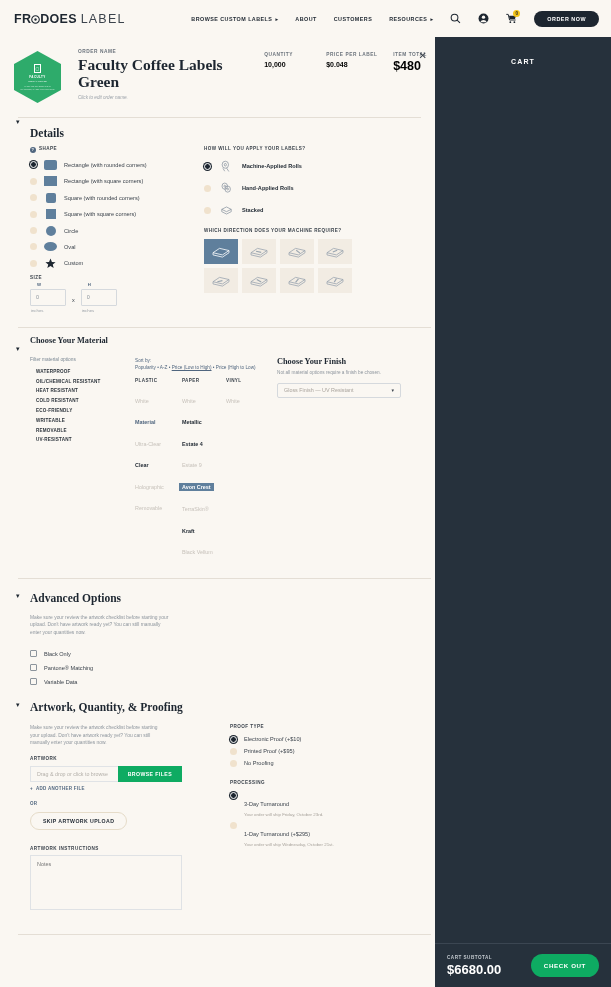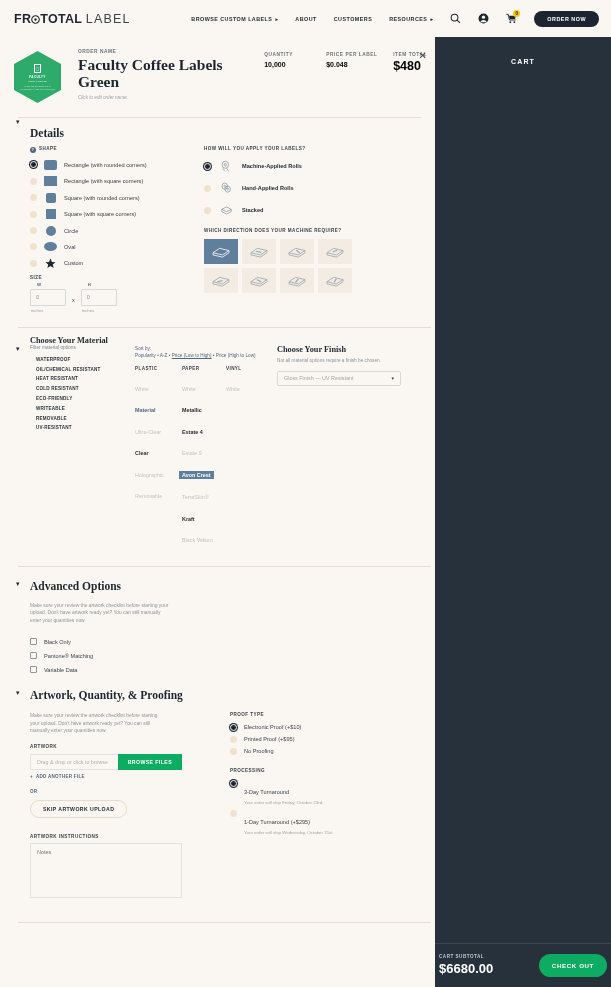--- a/index.html
+++ b/index.html
@@ -171,21 +171,21 @@
   .methodlabel { font-size: 5.6px; font-weight: 700; color: #1d2630; }
 
   .dirgrid { display: grid; grid-template-columns: repeat(4, 34px); gap: 4px; margin-top: 6px; }
   .dircell {
     width: 34px; height: 25px; background: #f2ece3;
     display: flex; align-items: center; justify-content: center; cursor: pointer;
   }
   .dircell.sel { background: #5f7f9c; }
 
   
-  .matcols { display: flex; margin-top: 0; }
+  .matcols { display: flex; margin-top: 12px; }
   .matleft { width: 105px; }
   .matmid { flex: 1; }
   .matright { width: 148px; padding-left: 4px; }
   .smalllink { font-size: 4.8px; color: #7b8894; }
   .filterlist { margin-top: 5px; }
   .filteritem {
     font-size: 4.6px; font-weight: 700; color: #2b333b;
     letter-spacing: .2px; padding: 2.4px 0 2.4px 6px; cursor: pointer;
     text-transform: uppercase;
   }
@@ -266,41 +266,41 @@
   .cbox { width: 7px; height: 7px; border: 1px solid #8d959d; background: #faf7f2; flex: none; border-radius:1px;}
   .cblabel { font-size: 5.6px; color: #3b434c; }
 
   
   .carthead {
     height: 48px; display: flex; align-items: center; justify-content: center;
     color: #fff; font-size: 7px; font-weight: 700; letter-spacing: 1.1px;
   }
   .cartbody { flex: 1; }
   .cartfoot {
-    border-top: 1px solid #3b4652; padding: 10px 4px;
-    display: flex; align-items: flex-start;
+    border-top: 1px solid #3b4652; padding: 10px 12px;
+    display: flex; align-items: center;
   }
   .subcap { font-size: 4.6px; font-weight: 700; letter-spacing: .5px; color: #c2c8ce; text-transform: uppercase;}
   .subval { font-size: 13px; font-weight: 700; color: #fff; margin-top: 2px; }
   .checkout {
     margin-left: auto; background: #0eab62; color: #fff;
     font-size: 6.2px; font-weight: 700; letter-spacing: .6px;
     padding: 8px 13px; border-radius: 13px; border: none; cursor: pointer;
     text-transform: uppercase; font-family: "Liberation Sans", sans-serif;
   }
 </style>
 </head>
 <body>
 
 <div class="topnav">
   <div class="logo">
     <span>FR</span><span class="oglyph"><svg width="9" height="9" viewBox="0 0 10 10">
           <circle cx="5" cy="5" r="4.2" fill="none" stroke="#1d2630" stroke-width="1.2"></circle>
           <circle cx="5" cy="5" r="1.3" fill="#1d2630"></circle>
-        </svg></span><span>TOTAL</span> <span class="light">LABEL</span>
+        </svg></span><span>DOES</span> <span class="light">LABEL</span>
   </div>
   <div class="navlinks">
     <div class="navlink">
       <span>BROWSE CUSTOM LABELS</span>
       <span class="caret">▸</span>
     </div>
     <div class="navlink">
       <span>ABOUT</span>
     </div>
     <div class="navlink">

